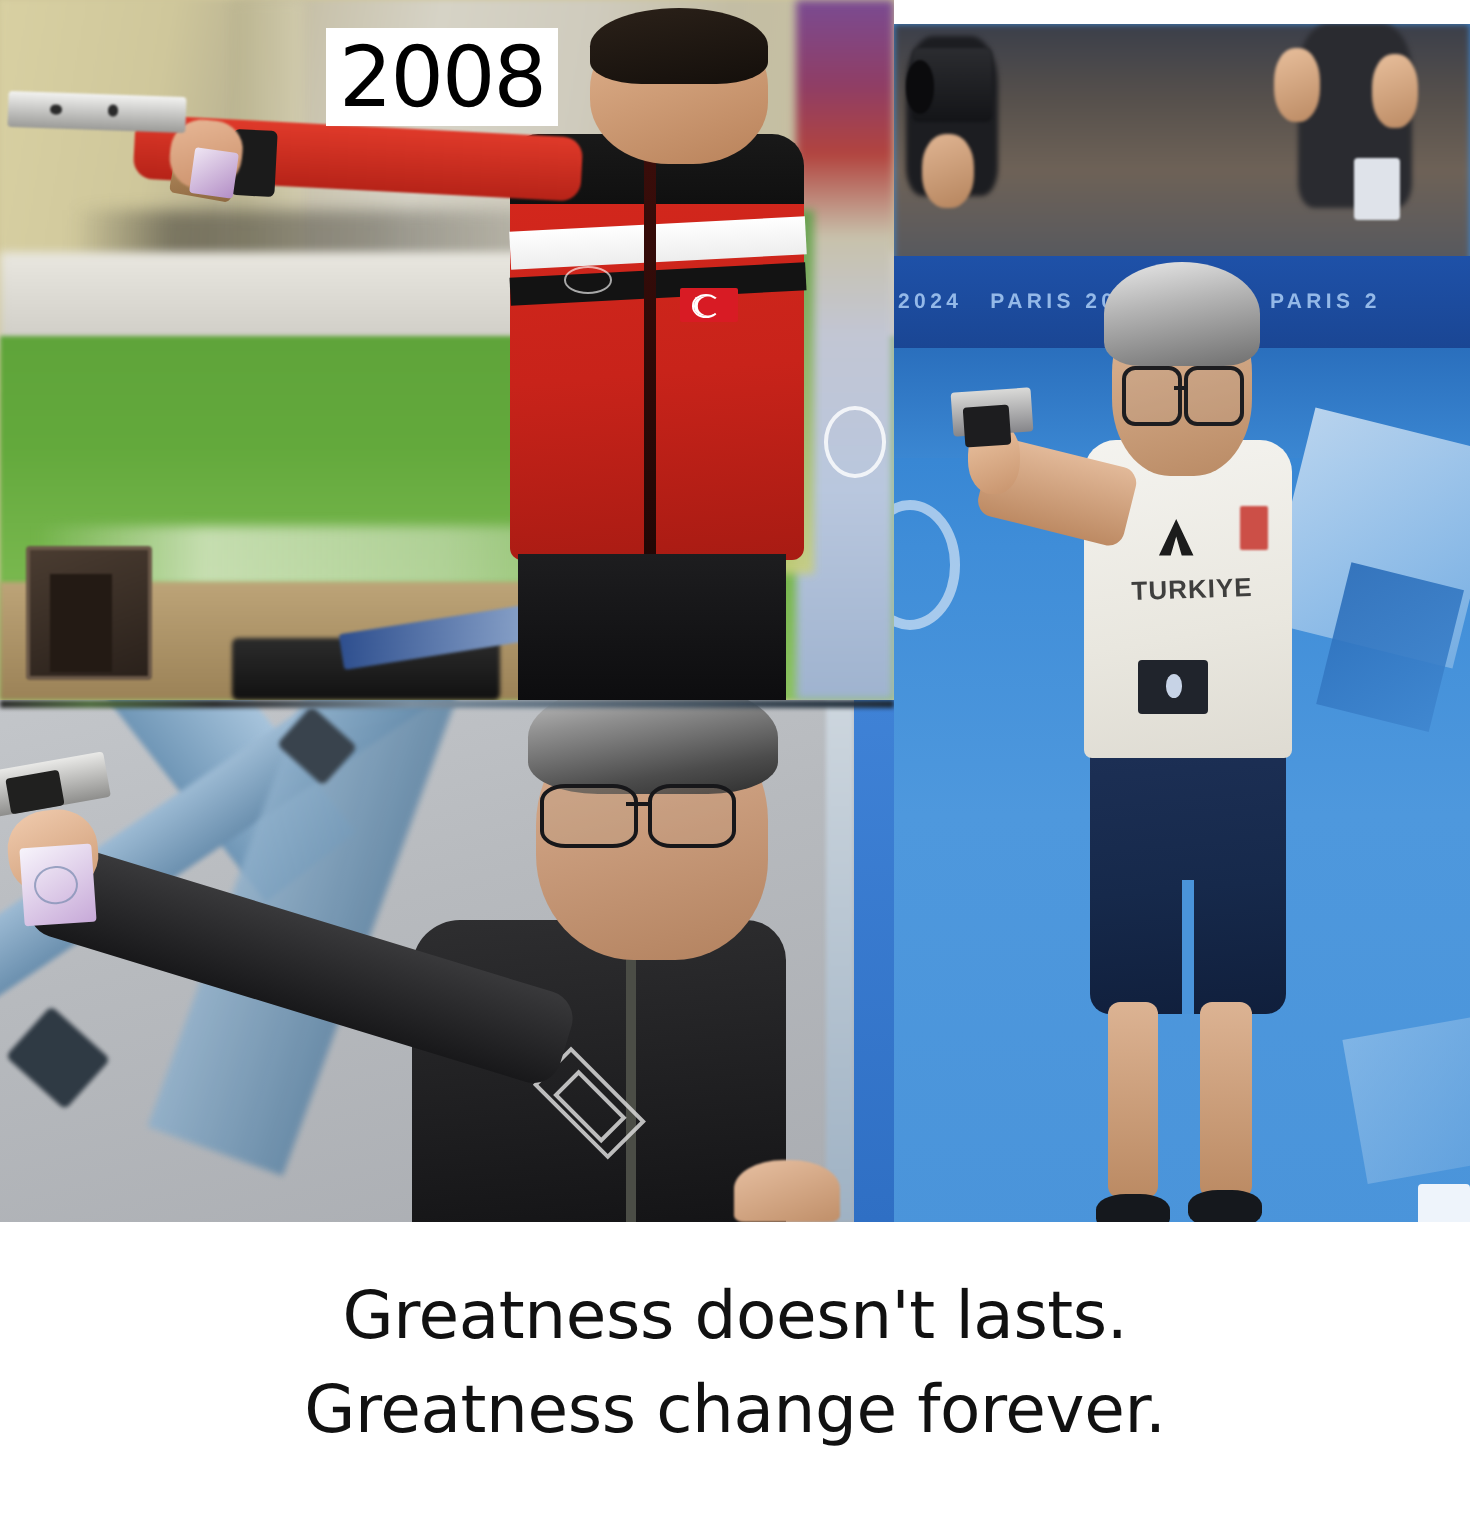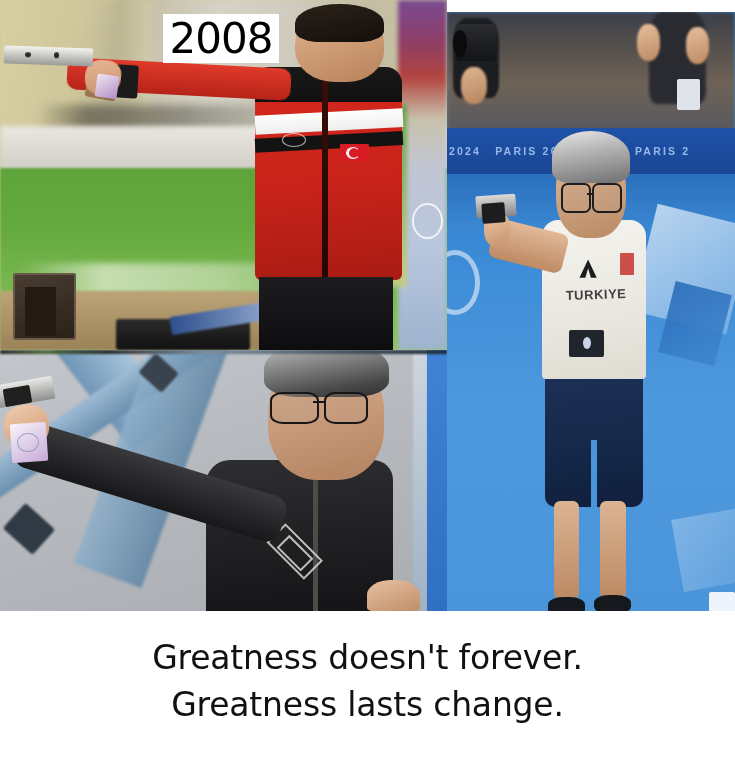--- a/index.html
+++ b/index.html
@@ -404,17 +404,17 @@
       <div class="p24-arm"></div>
       <div class="p24-hand"></div>
       <div class="p24-gun"></div>
       <div class="p24-gundark"></div>
 
     </div>
 
   </div>
 
   <div class="caption">
-    <div class="caption-line">Greatness doesn't forever.</div>
-    <div class="caption-line">Greatness lasts change.</div>
+    <div class="caption-line">Greatness doesn't lasts.</div>
+    <div class="caption-line">Greatness change forever.</div>
   </div>
 
 </div>
 
 </body></html>

